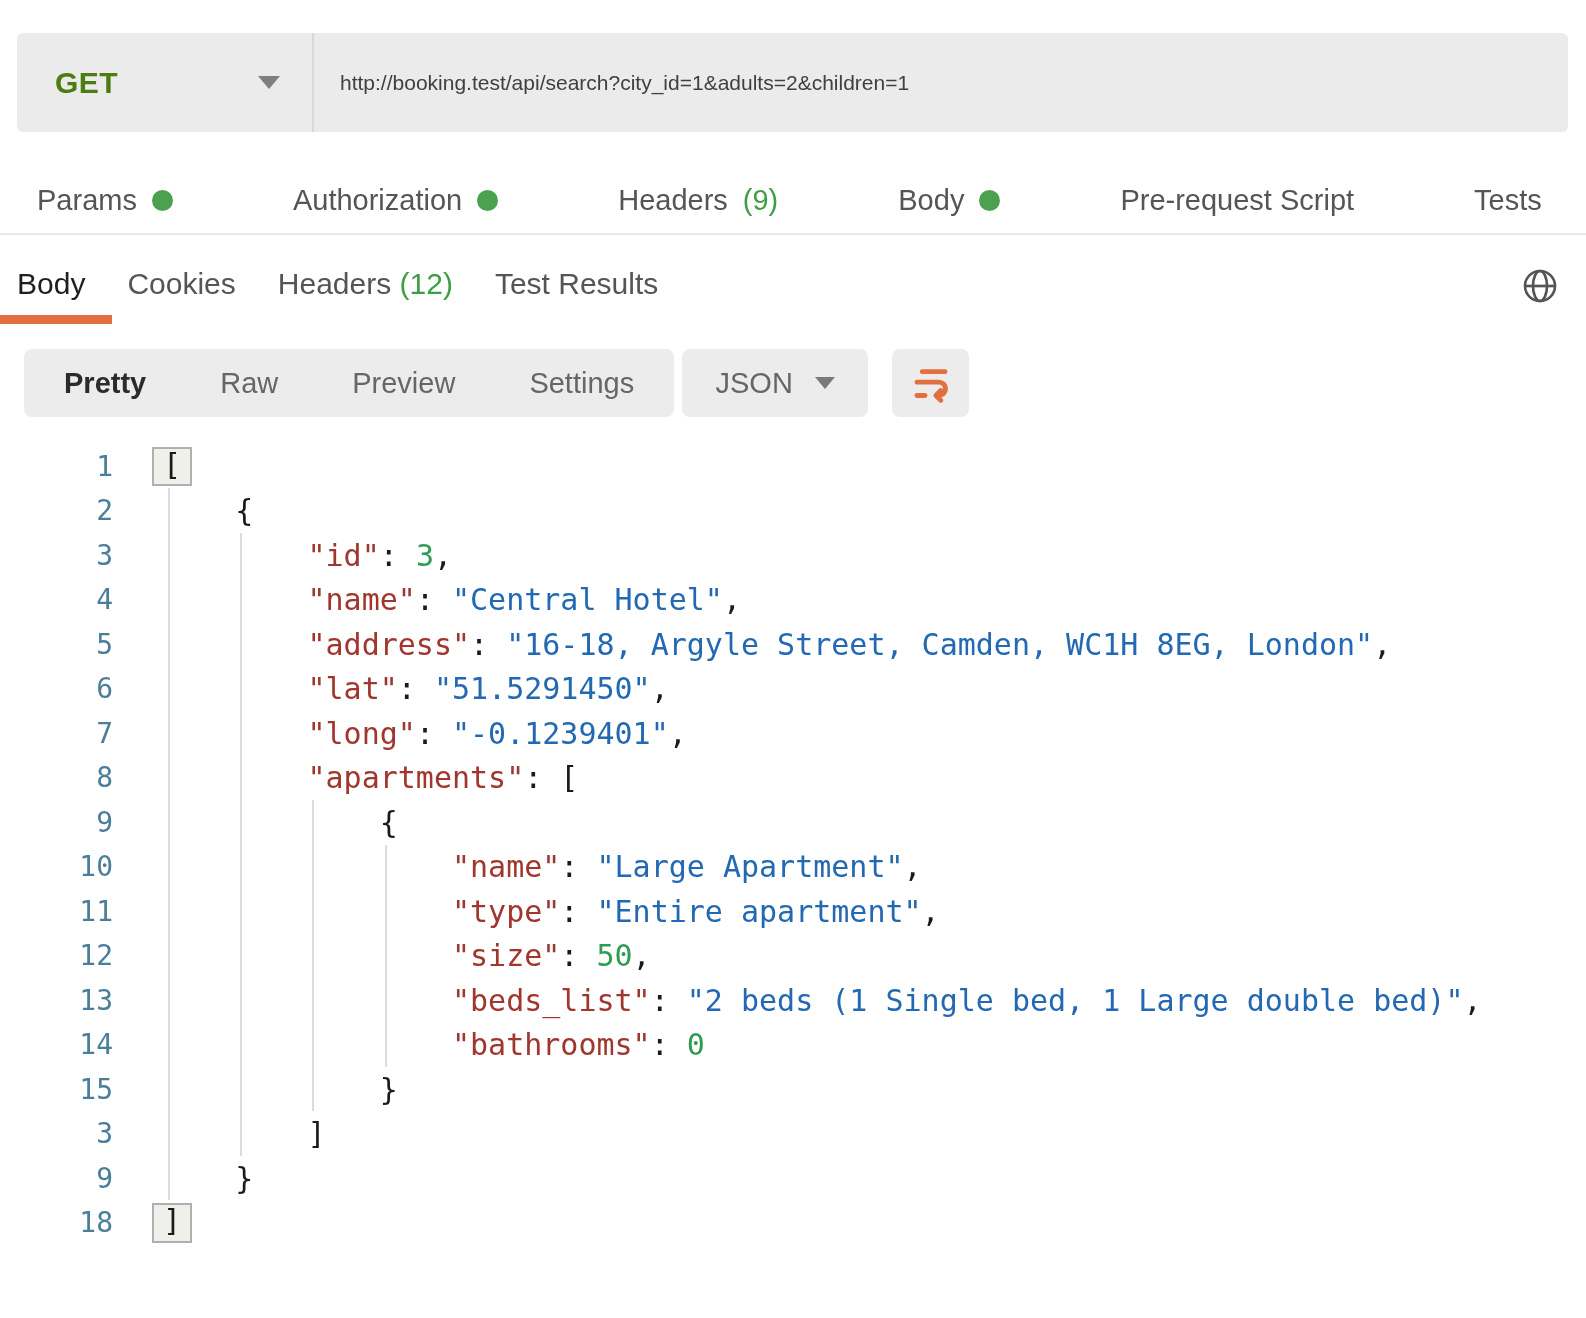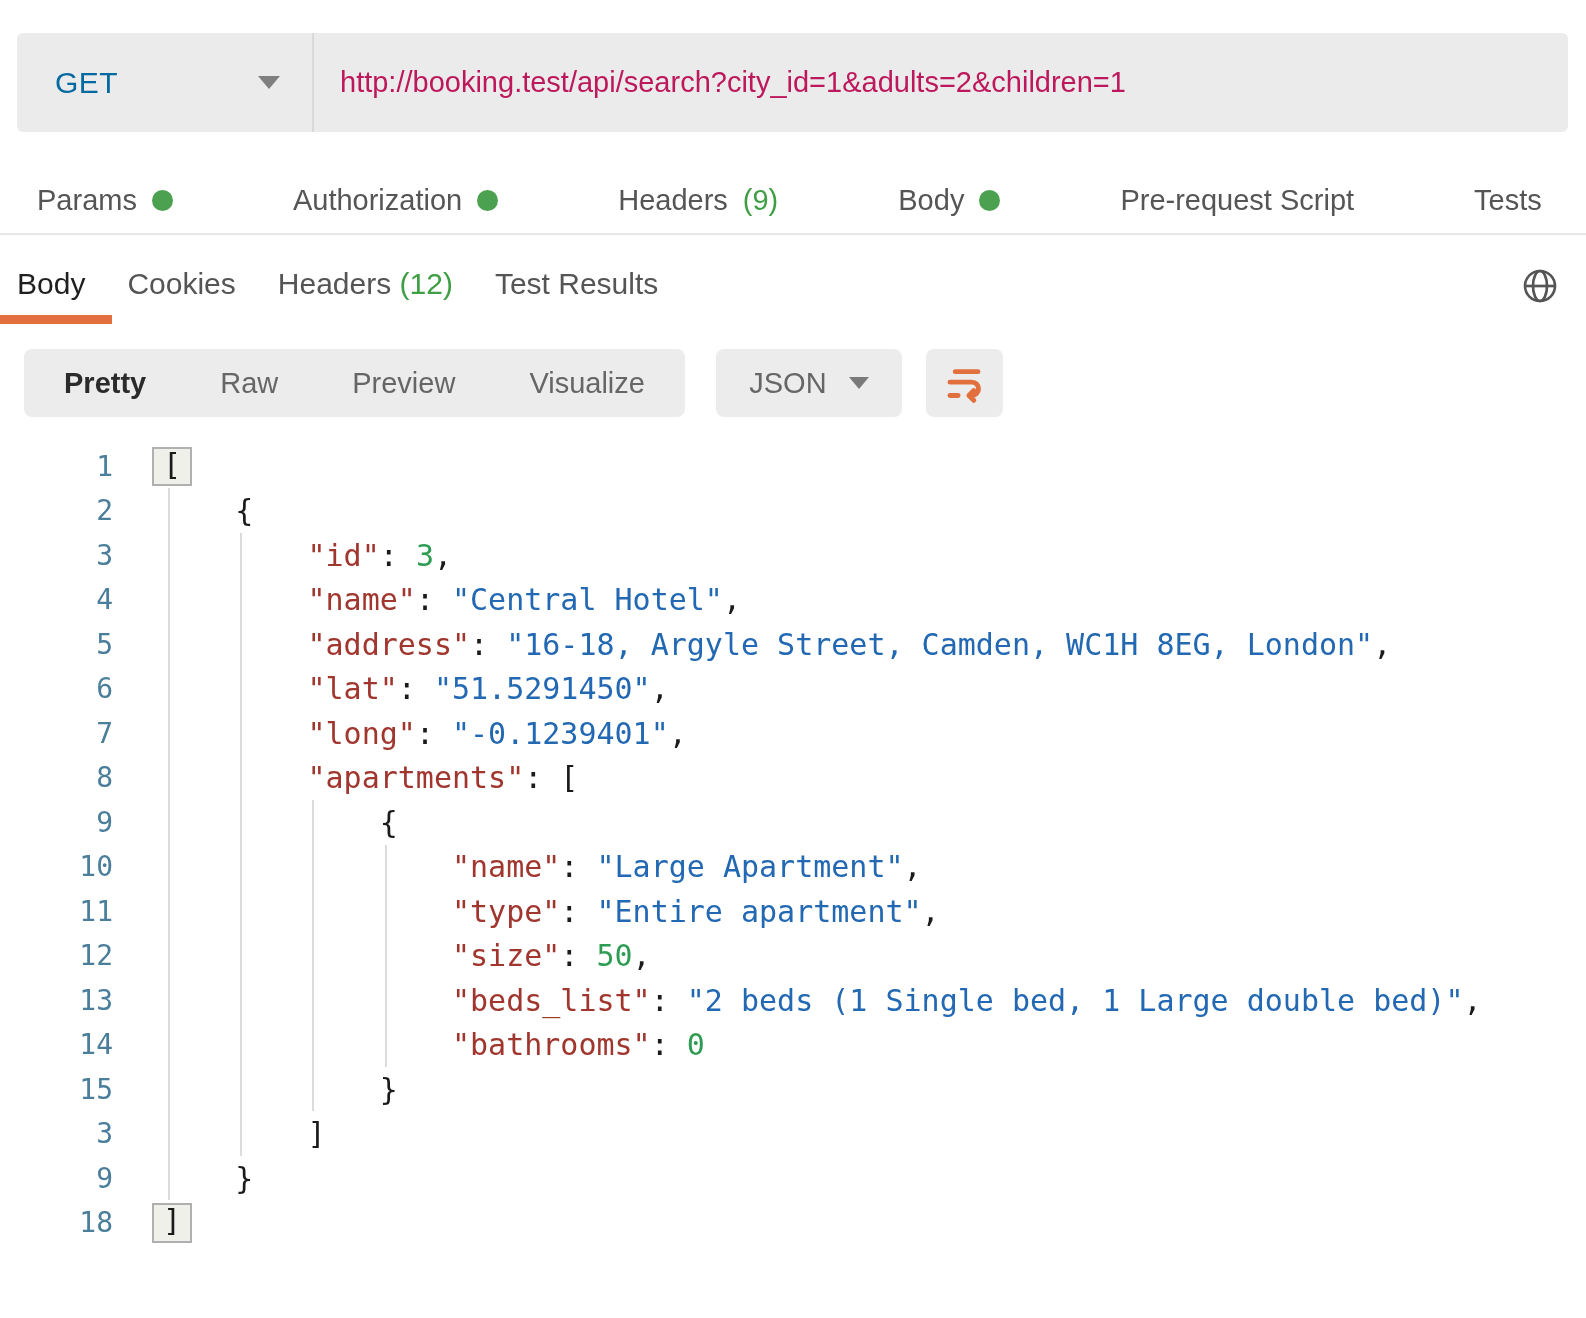--- a/index.html
+++ b/index.html
@@ -4,24 +4,24 @@
 <style>
   html,body{margin:0;padding:0;background:#fff;}
   .stage{position:relative;width:1586px;height:1318px;background:#fff;overflow:hidden;
          font-family:"Liberation Sans",sans-serif;color:#555;}
 
   
   .url-bar{position:absolute;left:17px;top:33px;width:1551px;height:99px;
            background:#ebebeb;border-radius:6px;display:flex;align-items:center;box-sizing:border-box;}
   .method{width:297px;height:100%;display:flex;align-items:center;justify-content:space-between;
           padding:0 32px 0 38px;border-right:2px solid #d9d9d9;box-sizing:border-box;cursor:pointer;}
-  .method-label{font-size:30px;font-weight:400;color:#0369a1;letter-spacing:.5px;}
+  .method-label{font-size:30px;font-weight:700;color:#4d7c0f;letter-spacing:.5px;}
   .caret{width:0;height:0;border-left:11px solid transparent;border-right:11px solid transparent;
          border-top:13px solid #7f7f7f;}
-  .url-text{padding-left:26px;font-size:29px;color:#be185d;white-space:nowrap;}
+  .url-text{padding-left:26px;font-size:21px;color:#404040;white-space:nowrap;}
 
   
   .req-tabs{position:absolute;left:37px;top:170px;height:60px;display:flex;align-items:center;
             gap:120px;font-size:29px;color:#555;}
   .rtab{display:flex;align-items:center;gap:15px;white-space:nowrap;cursor:pointer;}
   .dot{width:21px;height:21px;border-radius:50%;background:#4CA150;flex:none;}
   .count-green{color:#3E9E44;}
   .sep1{position:absolute;left:0;top:233px;width:1586px;height:2px;background:#e7e7e7;}
 
   
@@ -31,21 +31,21 @@
   .res-tab.active{color:#1f1f1f;}
   .underline{position:absolute;left:0;top:315px;width:112px;height:9px;background:#E2703F;}
   .globe{position:absolute;right:26px;top:266px;width:40px;height:40px;cursor:pointer;}
 
   
   .format-bar{position:absolute;left:24px;top:349px;display:flex;align-items:center;}
   .pill{height:68px;background:#ececec;border-radius:8px;display:flex;align-items:center;box-sizing:border-box;}
   .fmt-pill{gap:74px;padding:0 40px;font-size:29px;color:#666;}
   .fmt{cursor:pointer;white-space:nowrap;}
   .fmt.active{color:#2b2b2b;font-weight:bold;}
-  .json-pill{margin-left:31px;width:186px;justify-content:center;gap:22px;font-size:29px;color:#666;cursor:pointer;}
+  .json-pill{margin-left:8px;width:186px;justify-content:center;gap:22px;font-size:29px;color:#666;cursor:pointer;}
   .caret-sm{width:0;height:0;border-left:10px solid transparent;border-right:10px solid transparent;
             border-top:12px solid #7a7a7a;}
   .wrap-pill{margin-left:24px;width:77px;justify-content:center;cursor:pointer;}
 
   
   .code-area{position:absolute;left:0;top:444px;width:1586px;}
   .code-line{display:flex;height:44.5px;align-items:center;}
   .ln{width:113px;text-align:right;color:#4A7E9B;flex:none;
       font-family:"DejaVu Sans Mono",monospace;font-size:28px;}
   .fold-gutter{width:50px;flex:none;}
@@ -121,21 +121,21 @@
     <circle cx="12" cy="12" r="9"></circle>
     <ellipse cx="12" cy="12" rx="4.2" ry="9"></ellipse>
     <line x1="3" y1="12" x2="21" y2="12"></line>
   </svg>
 
   <div class="format-bar">
     <div class="pill fmt-pill">
       <span class="fmt active">Pretty</span>
       <span class="fmt">Raw</span>
       <span class="fmt">Preview</span>
-      <span class="fmt">Visualize</span>
+      <span class="fmt">Settings</span>
     </div>
     <div class="pill json-pill">
       <span>JSON</span>
       <span class="caret-sm"></span>
     </div>
     <div class="pill wrap-pill">
       <svg width="42" height="42" viewBox="0 0 24 24" fill="none" stroke="#E2703F" stroke-width="2.8" stroke-linecap="round" stroke-linejoin="round">
         <line x1="7" y1="5.5" x2="20" y2="5.5"></line>
         <path d="M4 11.5 H16.5 a3.8 3.8 0 0 1 0 7.6 H15.2"></path>
         <polyline points="17.6,16.3 14.8,19.1 17.6,21.9"></polyline>

